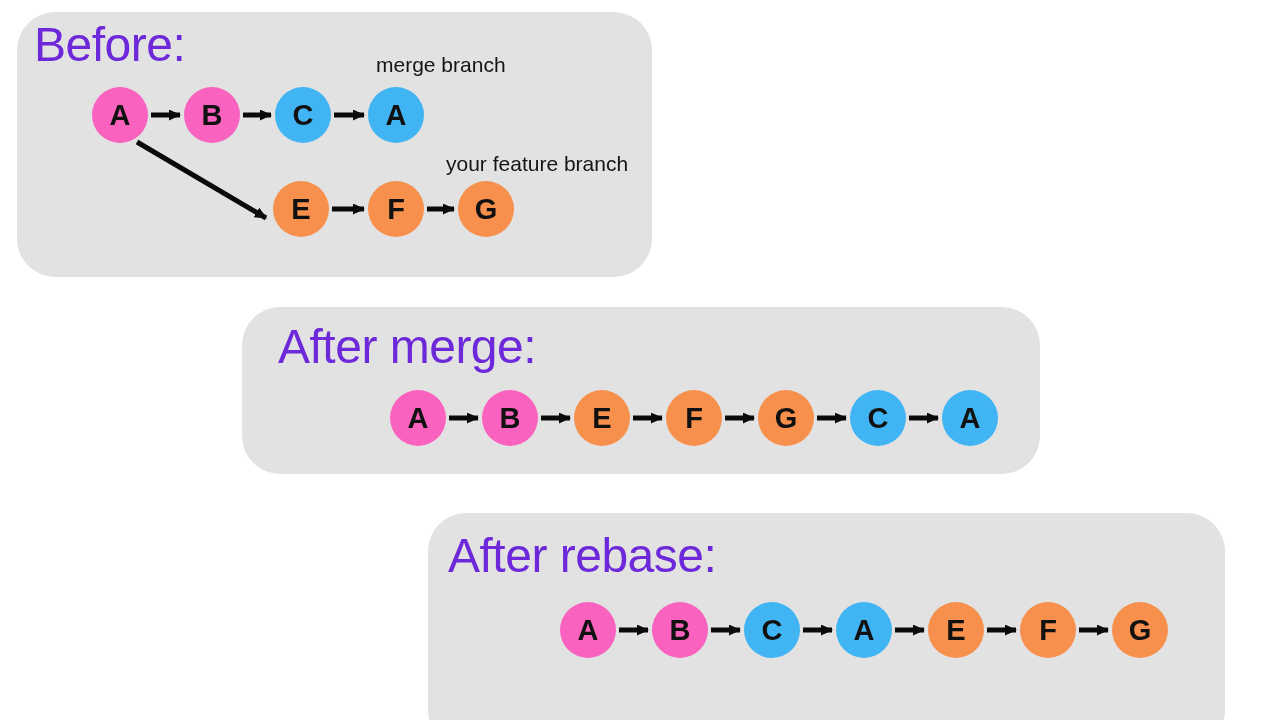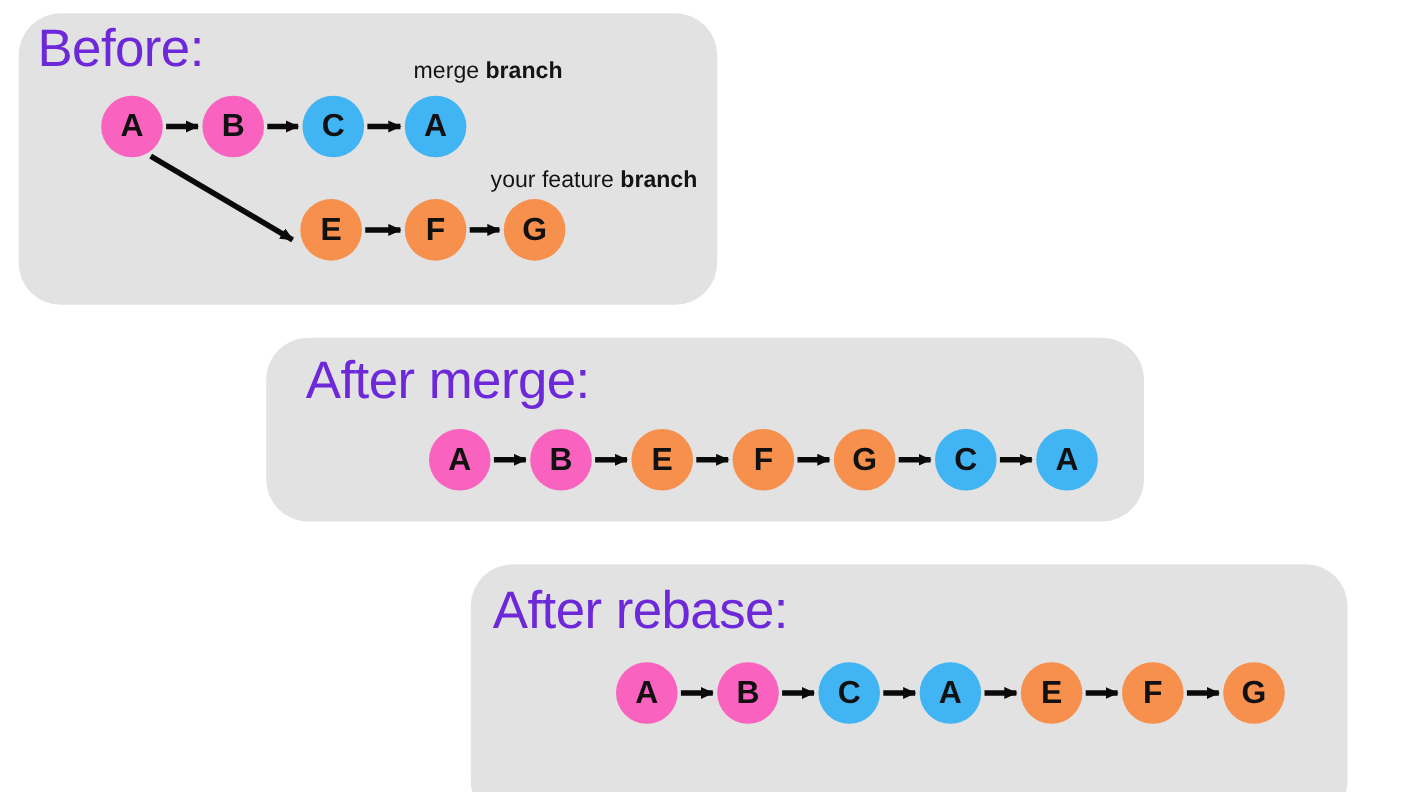--- a/index.html
+++ b/index.html
@@ -38,21 +38,21 @@
   .panel-before .panel-title { left: 17px; top: 5px; }
   .panel-merge  .panel-title { left: 36px; top: 12px; }
   .panel-rebase .panel-title { left: 20px; top: 15px; }
 
   .branch-label {
     position: absolute;
     font-size: 21px;
     color: #141414;
     white-space: nowrap;
   }
-  .branch-label b { font-weight: bold; }
+  .branch-label b { font-weight: normal; }
   .label-main    { left: 359px; top: 41px; }
   .label-feature { left: 429px; top: 140px; text-align: center; }
 
   #edge-layer {
     position: absolute;
     left: 0; top: 0;
     width: 1280px;
     height: 720px;
     z-index: 1;
     pointer-events: none;

